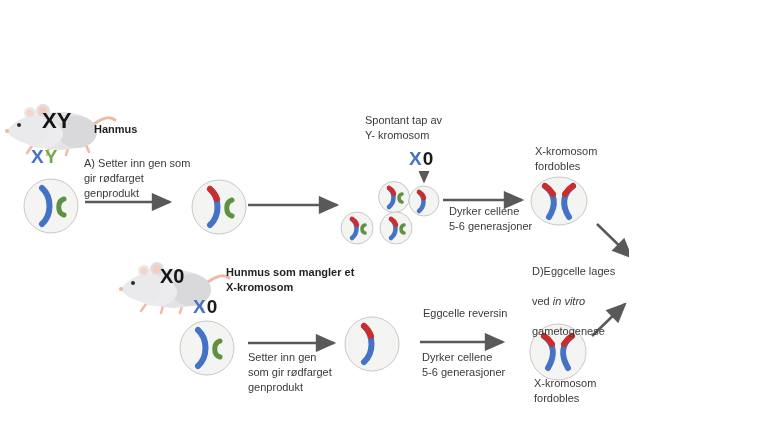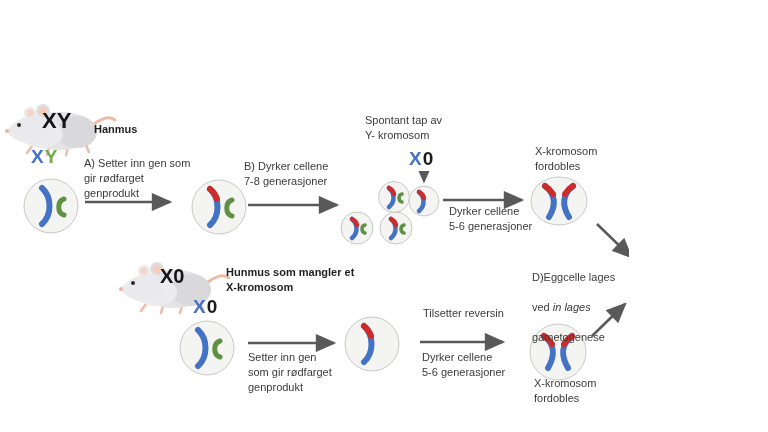--- a/index.html
+++ b/index.html
@@ -140,45 +140,43 @@
   </svg>
 
   <div class="mouse-tag" style="left:42px;top:110px;font-size:22px;">XY</div>
   <div class="t b" style="left:94px;top:122px;text-align:right;">Hanmus</div>
 
   <div class="kary" style="left:31px;top:147px;"><span class="kx">X</span><span class="ky">Y</span></div>
 
   <div class="t" style="left:84px;top:156px;">A) Setter inn gen som
 gir rødfarget
 genprodukt</div>
-  <div class="t" style="left:244px;top:159px;">B) Dyrker cellene
-7-8 generasjoner</div>
   <div class="t" style="left:365px;top:113px;">Spontant tap av
 Y- kromosom</div>
 
   <div class="kary" style="left:409px;top:149px;"><span class="kx">X</span><span class="k0">0</span></div>
 
   <div class="t" style="left:449px;top:204px;">Dyrker cellene
 5-6 generasjoner</div>
   <div class="t" style="left:535px;top:144px;">X-kromosom
 fordobles</div>
 
 
-  <div class="t" style="left:532px;top:270px;"><span>D)Eggcelle lages</span><br>
-    <span>ved </span><span class="ital">in lages</span><br>
+  <div class="t" style="left:532px;top:264px;"><span>D)Eggcelle lages</span><br>
+    <span>ved </span><span class="ital">in vitro</span><br>
     <span>gametogenese</span></div>
 
   <div class="mouse-tag" style="left:160px;top:266px;font-size:20px;">X0</div>
   <div class="t b" style="left:226px;top:265px;">Hunmus som mangler et
 X-kromosom</div>
 
   <div class="kary" style="left:193px;top:297px;"><span class="kx">X</span><span class="k0">0</span></div>
 
   <div class="t" style="left:248px;top:350px;">Setter inn gen
 som gir rødfarget
 genprodukt</div>
-  <div class="t" style="left:423px;top:306px;">Tilsetter reversin</div>
+  <div class="t" style="left:423px;top:306px;">Eggcelle reversin</div>
   <div class="t" style="left:422px;top:350px;">Dyrker cellene
 5-6 generasjoner</div>
   <div class="t" style="left:534px;top:376px;">X-kromosom
 fordobles</div>
 
 </div>
 
 </body></html>

